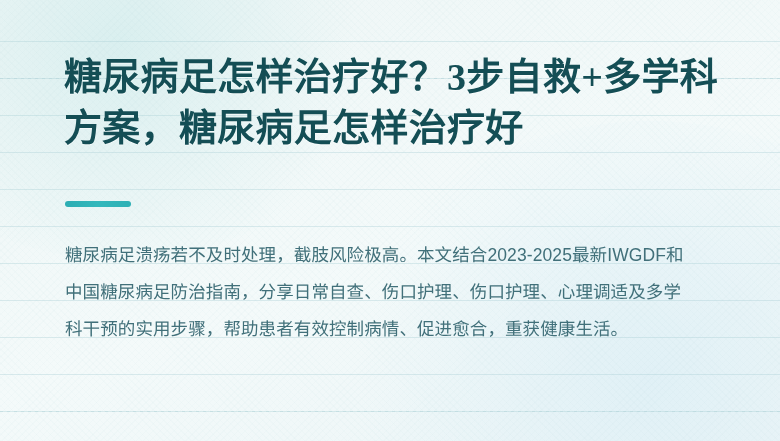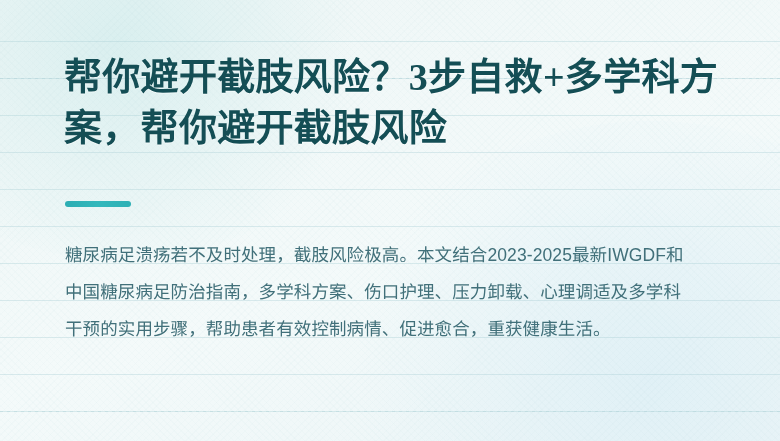--- a/index.html
+++ b/index.html
@@ -171,20 +171,20 @@
 
   <div class="glow-tl"></div>
   <div class="glow-br"></div>
   <div class="texture"></div>
   <div class="rules"></div>
   <div class="rules-dotted"></div>
   <div class="rules-dotted2"></div>
 
   <div class="content">
 
-    <h1 class="headline">帮你避开截肢风险？3步自救+多学科方案，帮你避开截肢风险</h1>
+    <h1 class="headline">糖尿病足怎样治疗好？3步自救+多学科方案，糖尿病足怎样治疗好</h1>
 
     <div class="divider"></div>
 
-    <p class="summary">糖尿病足溃疡若不及时处理，截肢风险极高。本文结合2023-2025最新IWGDF和中国糖尿病足防治指南，多学科方案、伤口护理、压力卸载、心理调适及多学科干预的实用步骤，帮助患者有效控制病情、促进愈合，重获健康生活。</p>
+    <p class="summary">糖尿病足溃疡若不及时处理，截肢风险极高。本文结合2023-2025最新IWGDF和中国糖尿病足防治指南，分享日常自查、伤口护理、伤口护理、心理调适及多学科干预的实用步骤，帮助患者有效控制病情、促进愈合，重获健康生活。</p>
 
   </div>
 </div>
 
 </body></html>

